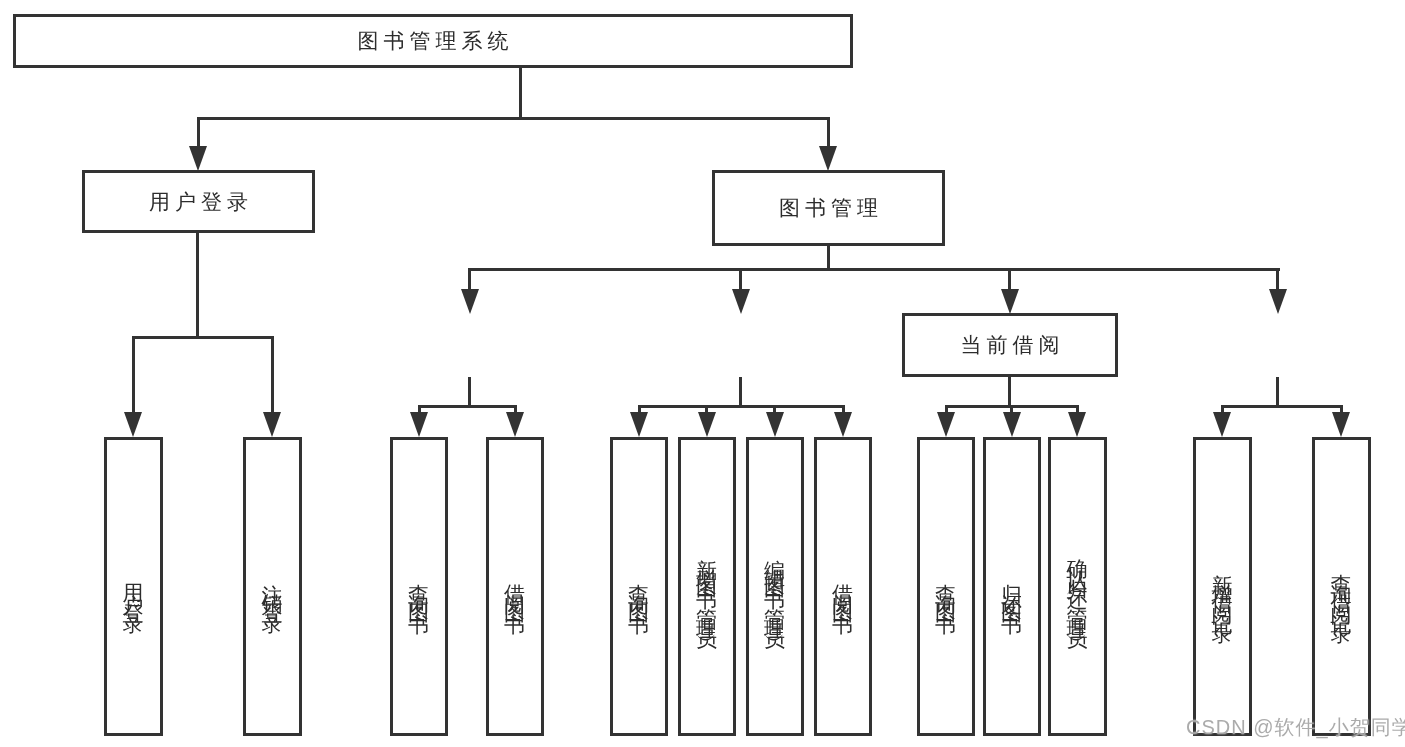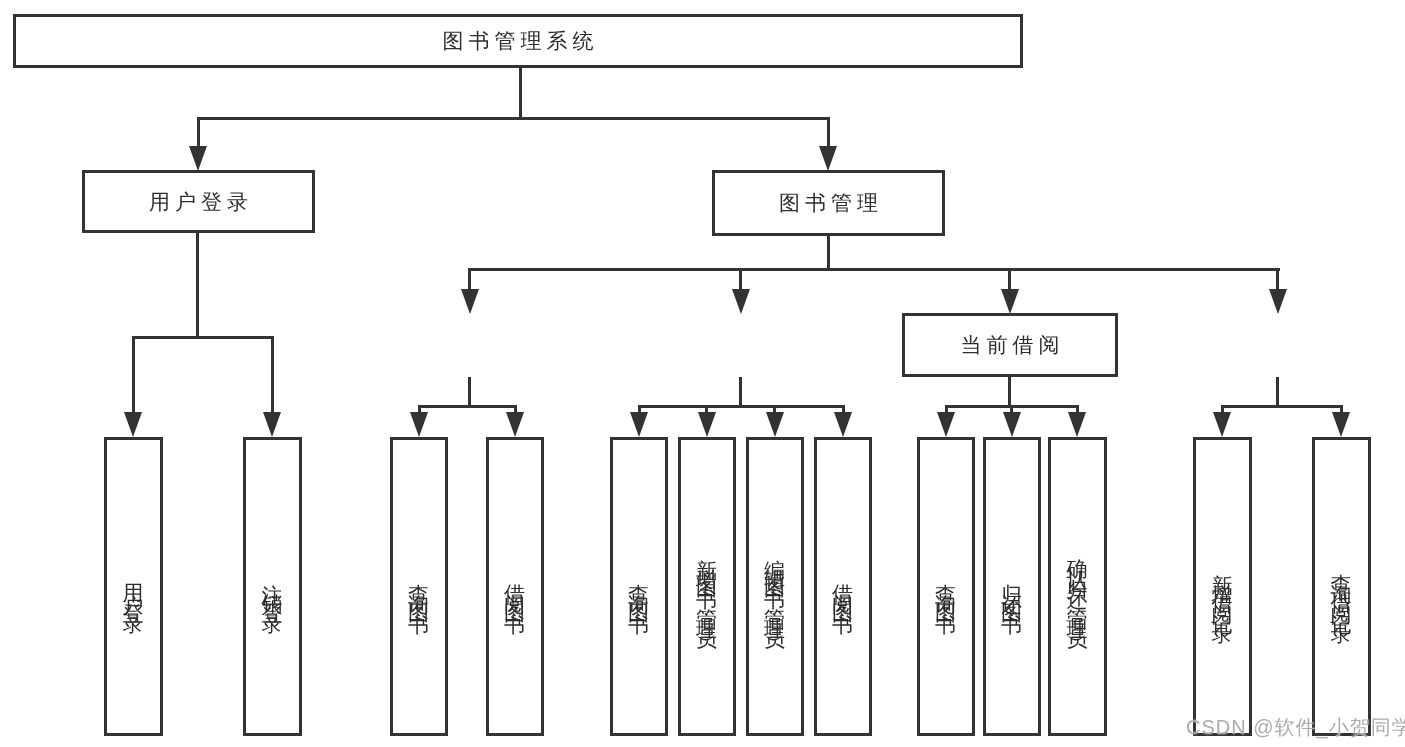--- a/index.html
+++ b/index.html
@@ -118,24 +118,24 @@
   <div class="line" style="left:1076px; top:405px; width:3px; height:10px;"></div>
   <div class="arrow" style="left:1068px; top:412px;"></div>
 
   <div class="line" style="left:1276px; top:377px; width:3px; height:31px;"></div>
   <div class="line" style="left:1221px; top:405px; width:122px; height:3px;"></div>
   <div class="line" style="left:1221px; top:405px; width:3px; height:10px;"></div>
   <div class="arrow" style="left:1213px; top:412px;"></div>
   <div class="line" style="left:1340px; top:405px; width:3px; height:10px;"></div>
   <div class="arrow" style="left:1332px; top:412px;"></div>
 
-  <div class="node h" style="left:13px; top:14px; width:1010px; height:54px;font-family:Liberation Serif, serif;">图书管理系统</div>
+  <div class="node h" style="left:13px; top:14px; width:840px; height:54px;font-family:Liberation Serif, serif;">图书管理系统</div>
 
   <div class="node h" style="left:82px; top:170px; width:233px; height:63px;">用户登录</div>
-  <div class="node h" style="left:712px; top:170px; width:233px; height:66px;text-align:right;">图书管理</div>
+  <div class="node h" style="left:712px; top:170px; width:233px; height:76px;text-align:right;">图书管理</div>
 
   <div class="node h" style="left:902px; top:313px; width:216px; height:64px;">当前借阅</div>
 
   <div class="node v" style="left:104px; top:437px; width:59px; height:299px;">
     <span>用户登录</span>
   </div>
   <div class="node v" style="left:243px; top:437px; width:59px; height:299px;">
     <span>注销登录</span>
   </div>
 

